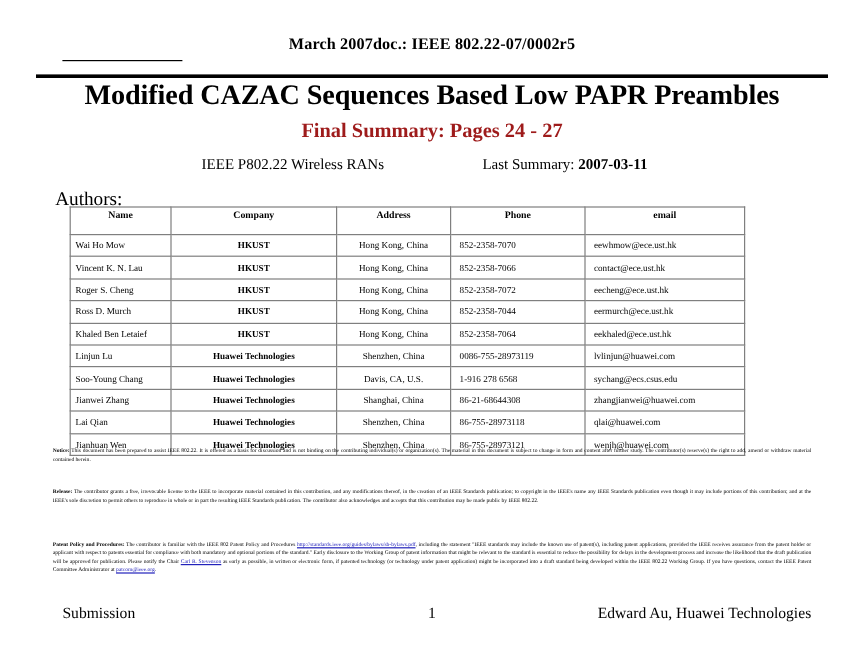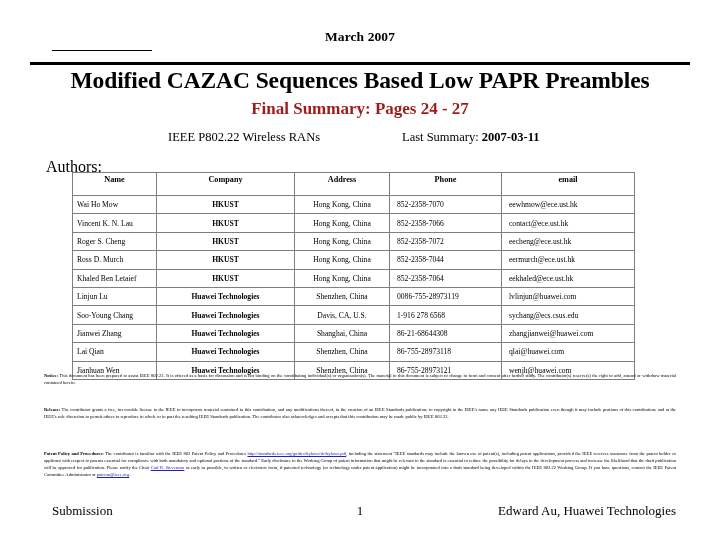--- a/index.html
+++ b/index.html
@@ -100,21 +100,21 @@
   .authors-label {
     position: absolute;
     left: 46px;
     top: 158px;
     font-size: 16px;
     font-weight: normal;
   }
 
   .authors-table {
     position: absolute;
-    left: 72px;
+    left: 58px;
     top: 172px;
     width: 562px;
     border-collapse: collapse;
     table-layout: fixed;
     font-size: 7.6px;
     border-radius: 20px;
   }
   .authors-table th,
   .authors-table td {
     border: 0.7px solid #7f7f7f;
@@ -176,20 +176,21 @@
   }
   .footer .f-right {
     position: absolute; right: 14px; top: 0; text-align: right; white-space: nowrap;
   }
 </style>
 </head>
 <body>
 
 <div class="slide-header">
   <span class="hdr-date">March 2007</span>
+  <span class="hdr-doc">doc.: IEEE 802.22-07/0002r5</span>
 </div>
 <div class="rule-thin"></div>
 <div class="rule-thick"></div>
 
 <div class="slide-title">Modified CAZAC Sequences Based Low PAPR Preambles</div>
 <div class="slide-subtitle" style="color: rgb(158, 27, 27);">Final Summary: Pages 24 - 27</div>
 
 <div class="meta-row">
   <span class="meta-wg">IEEE P802.22 Wireless RANs</span>
   <span class="meta-rev"><span>Last Summary: </span><b>2007-03-11</b></span>

